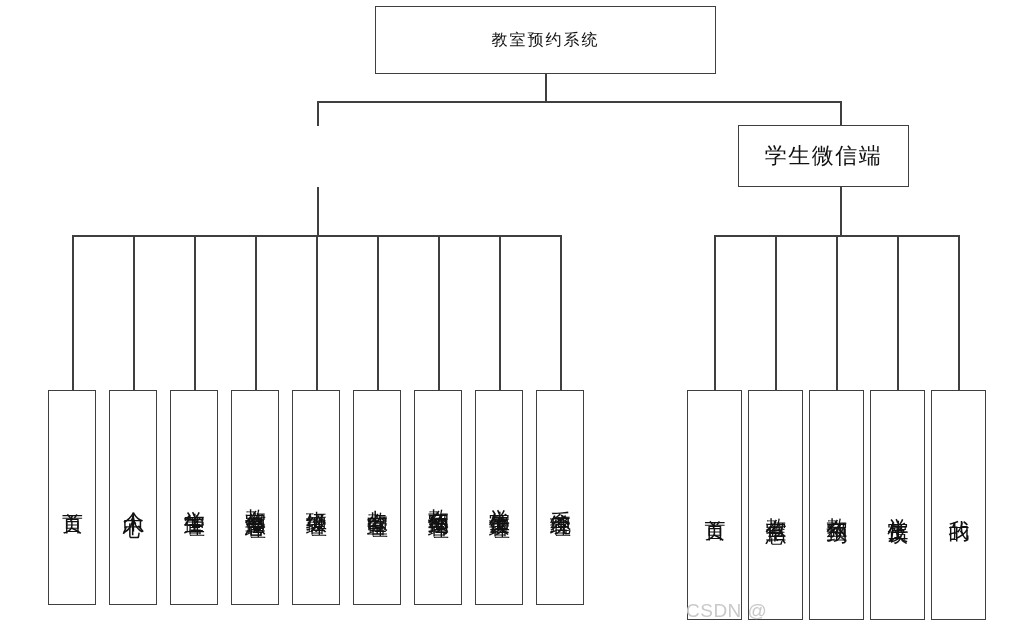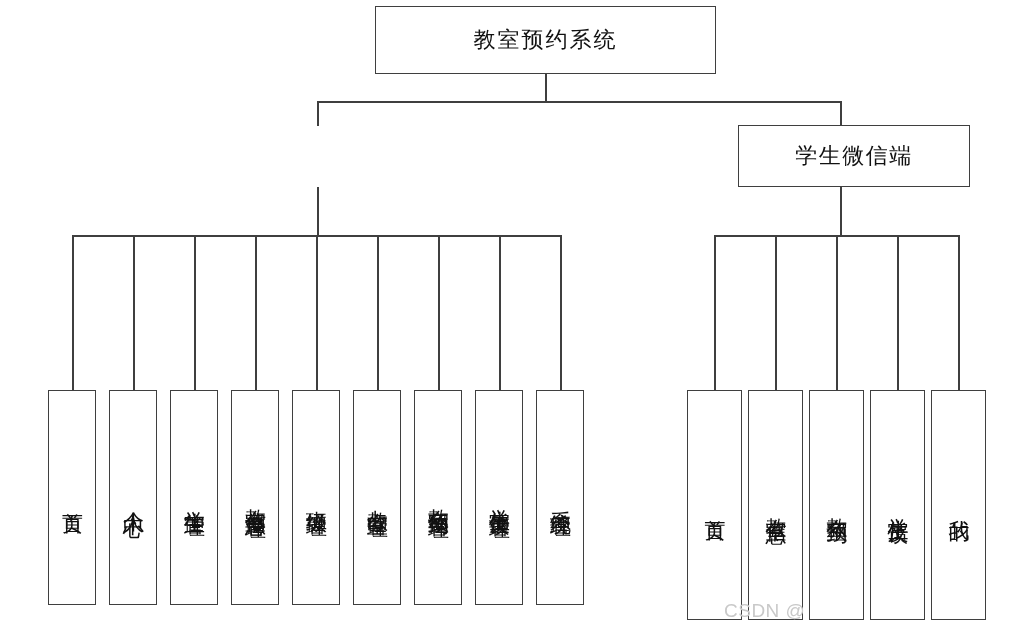--- a/index.html
+++ b/index.html
@@ -38,41 +38,41 @@
   }
   
   .node.root {
     left: 375px;
     top: 6px;
     width: 341px;
     height: 68px;
     border-width: 1.7px;
   }
   .node.root .node-label {
-    font-size: 22px;
+    font-size: 16px;
     letter-spacing: 2px;
   }
   
   .node.branch {
     height: 62px;
     border-width: 1.7px;
   }
   .node.branch .node-label {
     font-size: 22px;
     letter-spacing: 1.5px;
   }
   .node.branch-admin {
     left: 197px;
     top: 125px;
     width: 240px;
   }
   .node.branch-student {
     left: 738px;
     top: 125px;
-    width: 232px;
+    width: 171px;
   }
   
   .node.leaf {
     border-width: 1.5px;
   }
   .node.leaf .node-label {
     writing-mode: vertical-rl;
     text-orientation: upright;
     font-size: 21px;
     line-height: 1.18;
@@ -92,21 +92,21 @@
   
   .line {
     position: absolute;
     background: #3f3f3f;
   }
   .line.v { width: 1.6px; }
   .line.h { height: 1.6px; }
   
   .watermark {
     position: absolute;
-    left: 724px;
+    left: 686px;
     top: 600px;
     font-family: "Liberation Sans", "DejaVu Sans", sans-serif;
     font-size: 19px;
     color: #c9c9c9;
     letter-spacing: 0.5px;
     white-space: nowrap;
     user-select: none;
     pointer-events: none;
     text-align: center;
   }

